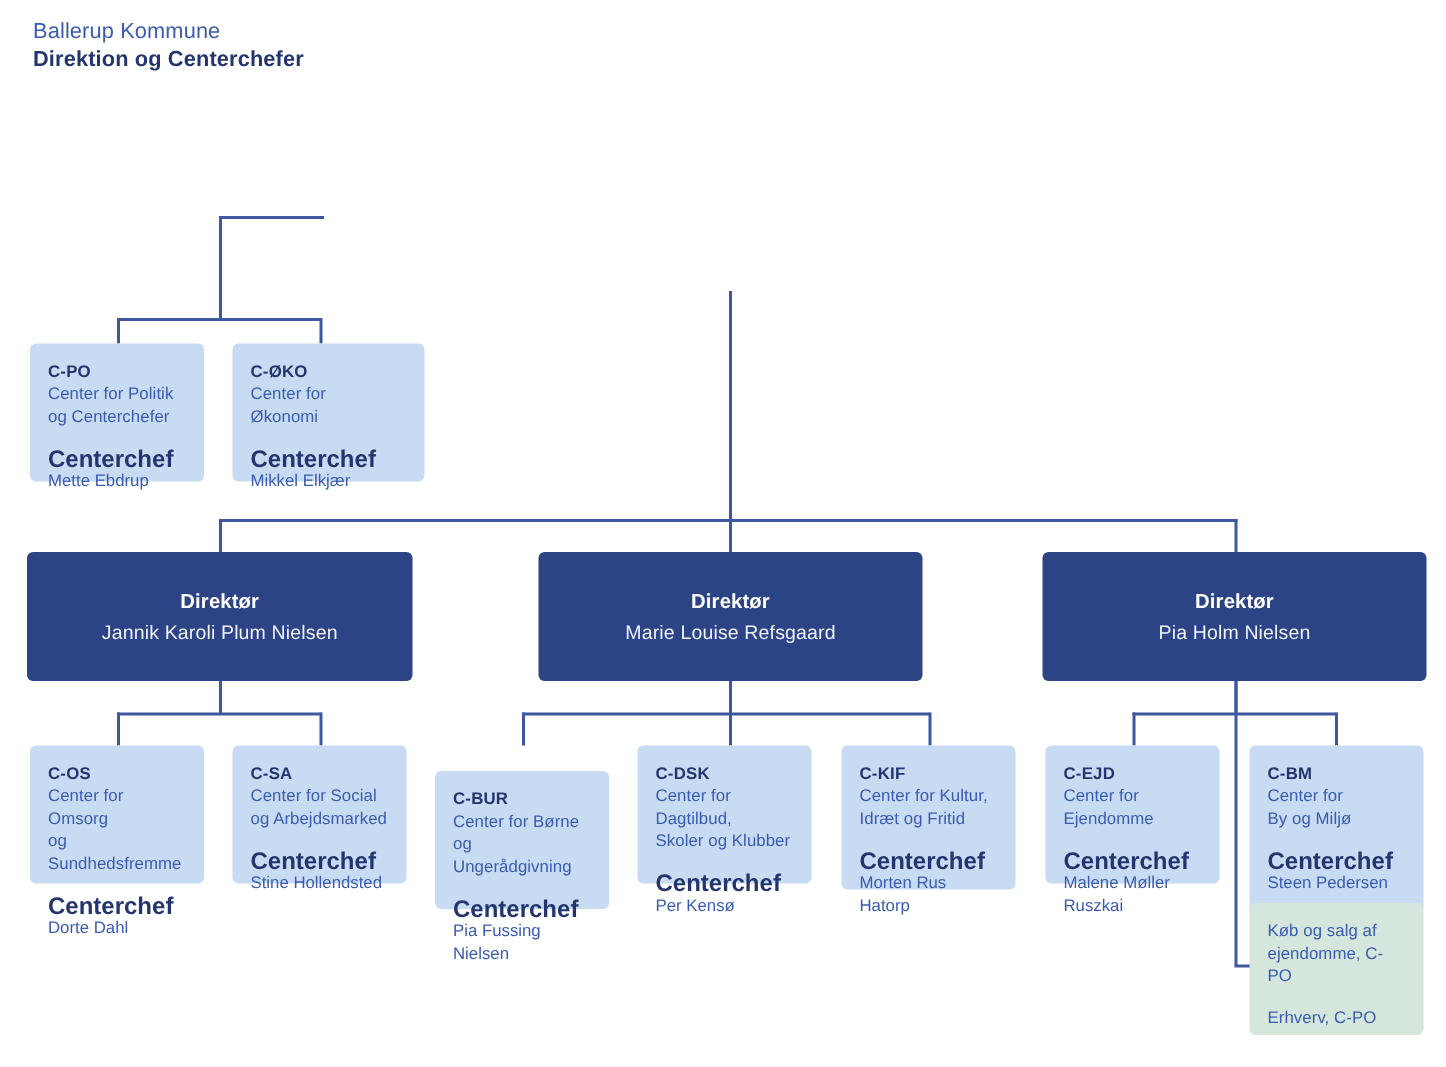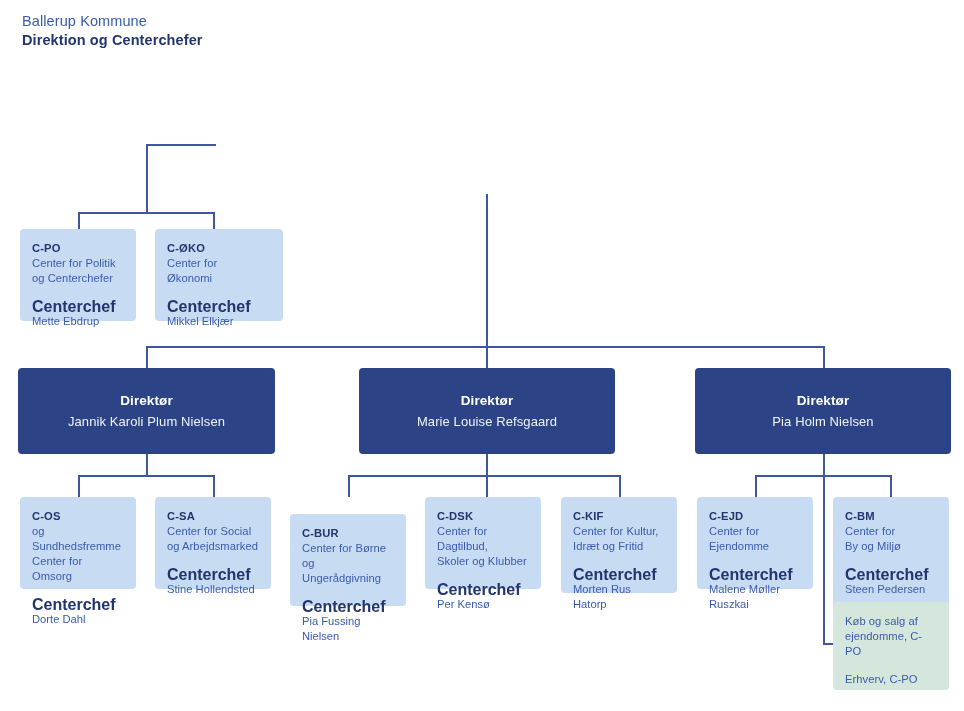--- a/index.html
+++ b/index.html
@@ -120,22 +120,22 @@
     <div class="person">Marie Louise Refsgaard</div>
   </div>
 
   <div class="box navy" style="left:695px;top:368px;width:256px;height:86px;">
     <div class="role">Direktør</div>
     <div class="person">Pia Holm Nielsen</div>
   </div>
 
   <div class="box lightblue" style="left:20px;top:497px;width:116px;height:92px;">
     <div class="code">C-OS</div>
+    <div class="desc">Center for Omsorg</div>
     <div class="desc">og Sundhedsfremme</div>
-    <div class="desc">Center for Omsorg</div>
     <div class="chieflabel">Centerchef</div>
     <div class="chiefname">Dorte Dahl</div>
   </div>
 
   <div class="box lightblue" style="left:155px;top:497px;width:116px;height:92px;">
     <div class="code">C-SA</div>
     <div class="desc">Center for Social</div>
     <div class="desc">og Arbejdsmarked</div>
     <div class="chieflabel">Centerchef</div>
     <div class="chiefname">Stine Hollendsted</div>

